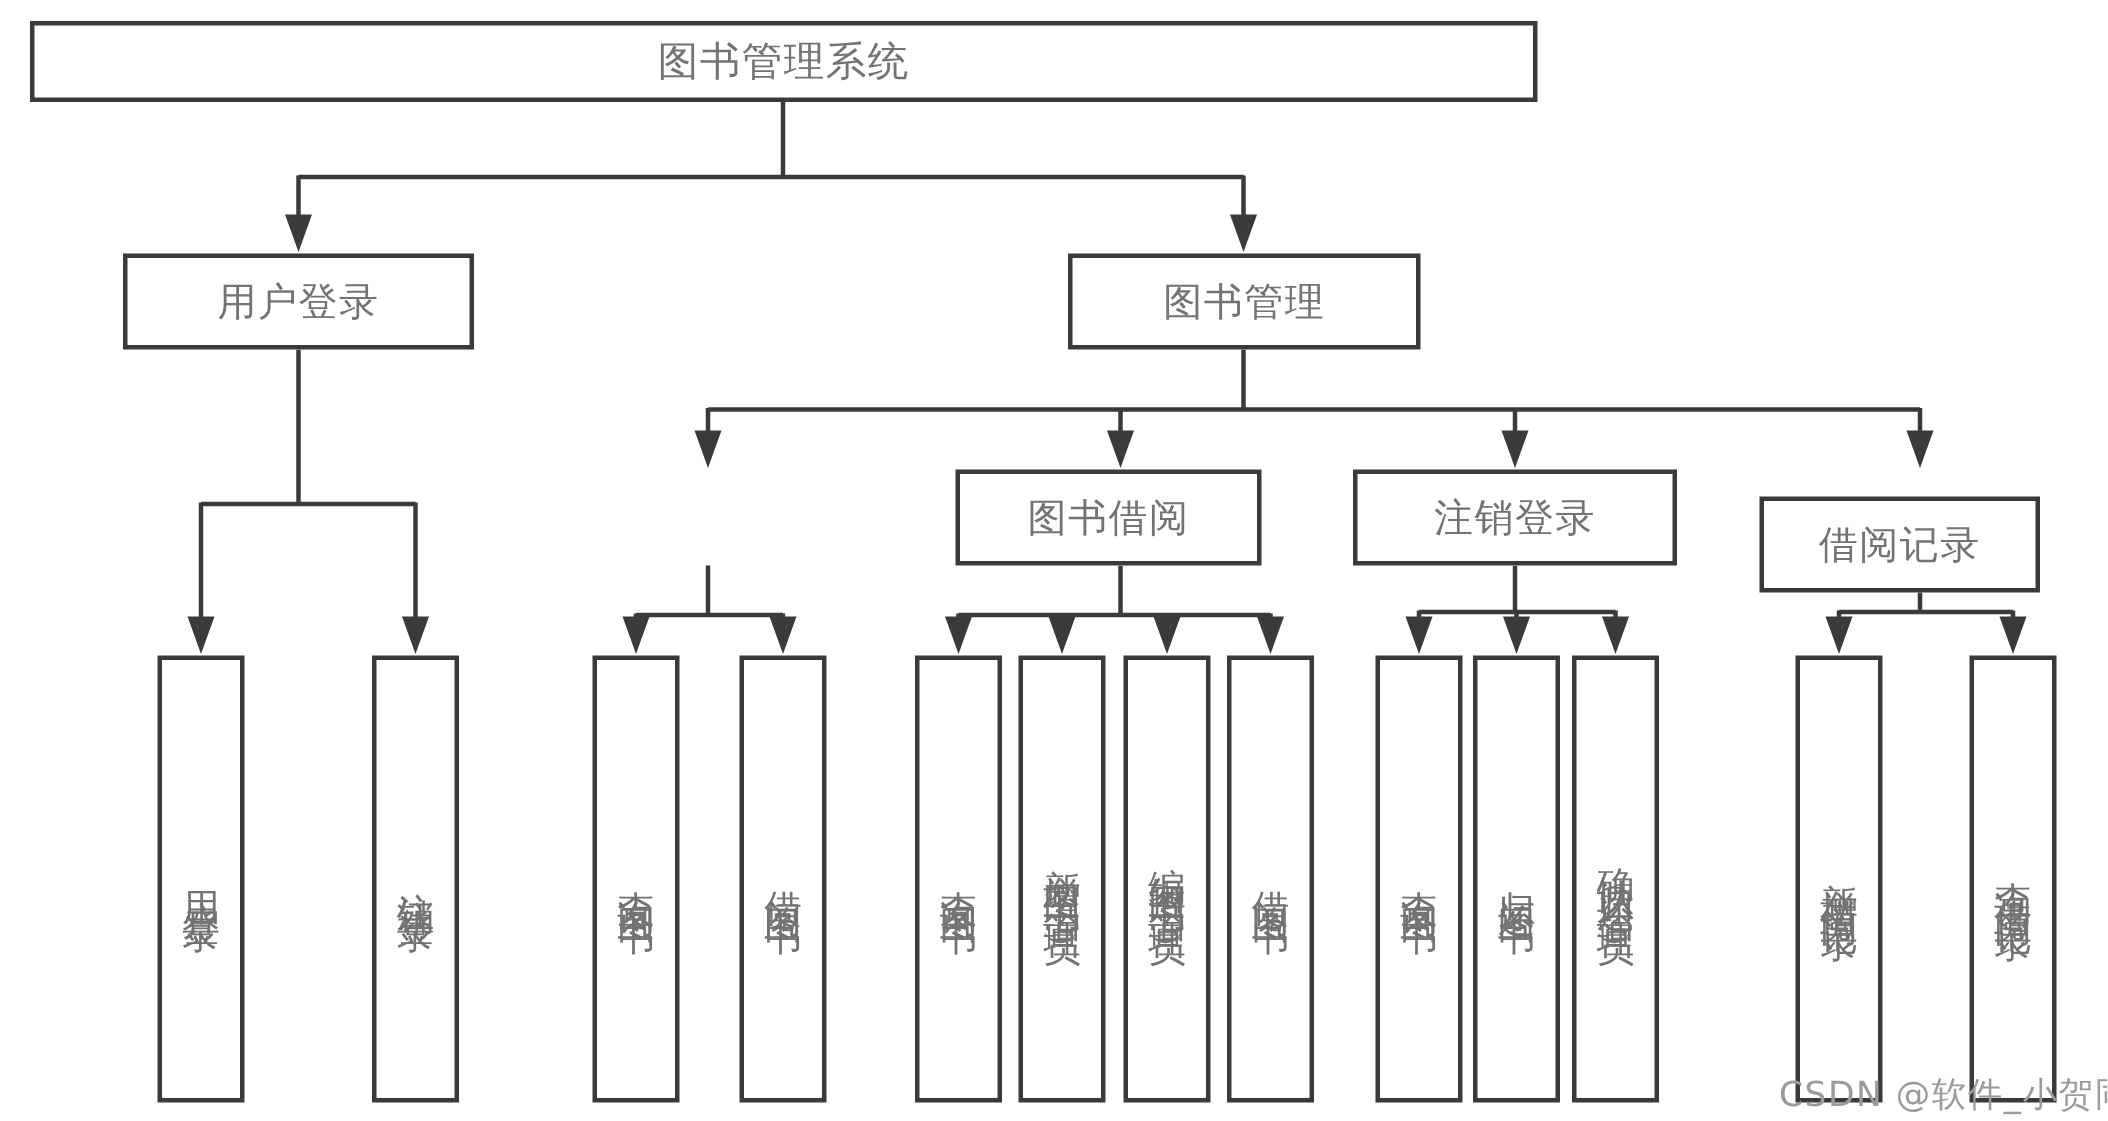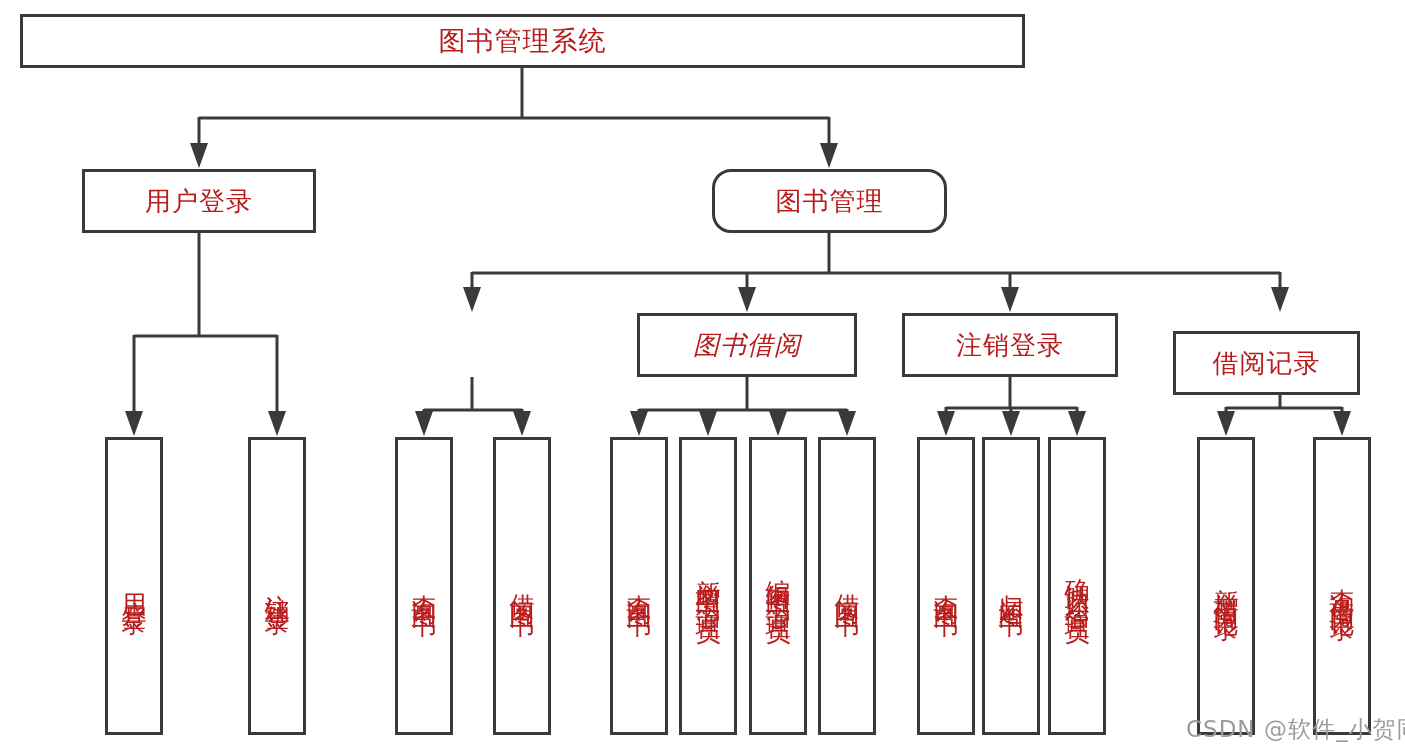--- a/index.html
+++ b/index.html
@@ -23,21 +23,21 @@
     height: 747px;
   }
   .box {
     position: absolute;
     background: #ffffff;
     border: 3px solid #3a3a3a;
     box-sizing: border-box;
     display: flex;
     align-items: center;
     justify-content: center;
-    color: #b91c1c;
+    color: #737373;
   }
   .hlabel {
     font-size: 26px;
     letter-spacing: 1px;
     white-space: nowrap;
   }
   .root .hlabel {
     font-size: 27px;
   }
   .leaf {
@@ -137,25 +137,25 @@
     </g>
   </svg>
 
   <div class="box root" style="left:20px; top:14px; width:1005px; height:54px;">
     <span class="hlabel">图书管理系统</span>
   </div>
 
   <div class="box" style="left:82px; top:169px; width:234px; height:64px;">
     <span class="hlabel">用户登录</span>
   </div>
-  <div class="box" style="left:712px; top:169px; width:235px; height:64px;border-radius:19px;">
+  <div class="box" style="left:712px; top:169px; width:235px; height:64px;">
     <span class="hlabel">图书管理</span>
   </div>
 
-  <div class="box" style="left:637px; top:313px; width:220px; height:64px;font-style:italic;">
+  <div class="box" style="left:637px; top:313px; width:204px; height:64px;">
     <span class="hlabel">图书借阅</span>
   </div>
   <div class="box" style="left:902px; top:313px; width:216px; height:64px;">
     <span class="hlabel">注销登录</span>
   </div>
   <div class="box" style="left:1173px; top:331px; width:187px; height:64px;">
     <span class="hlabel">借阅记录</span>
   </div>
 
   <div class="box leaf" style="left:105px;">

